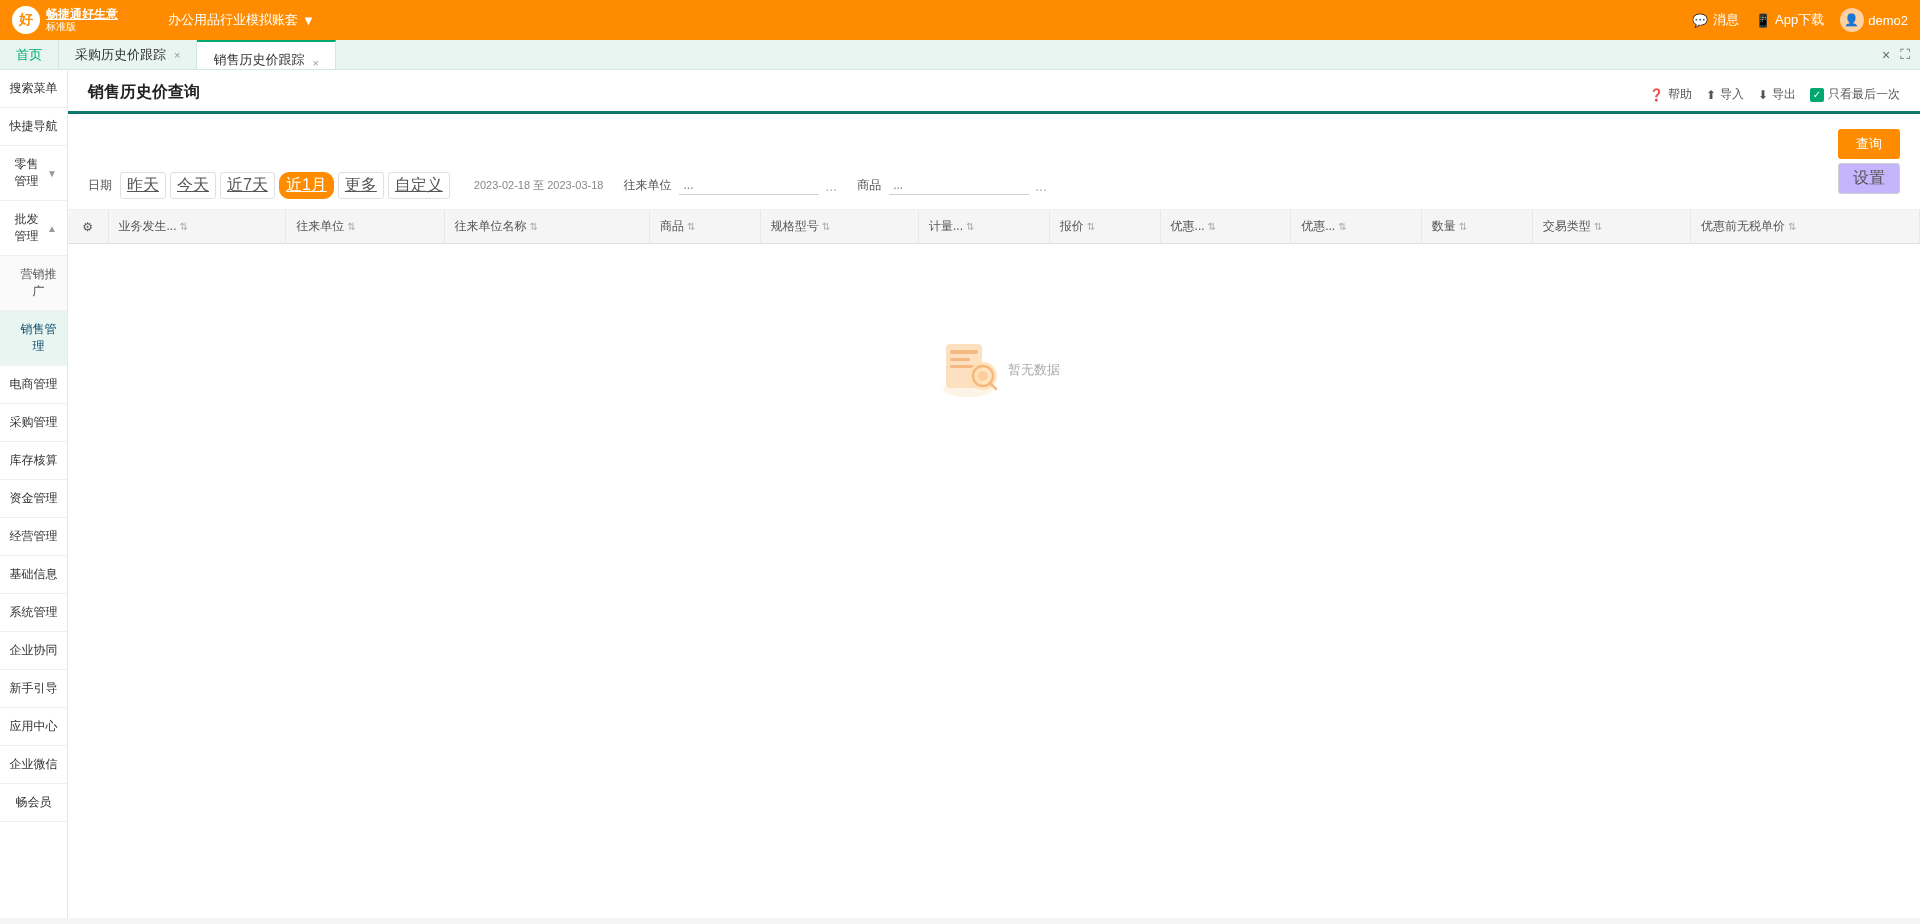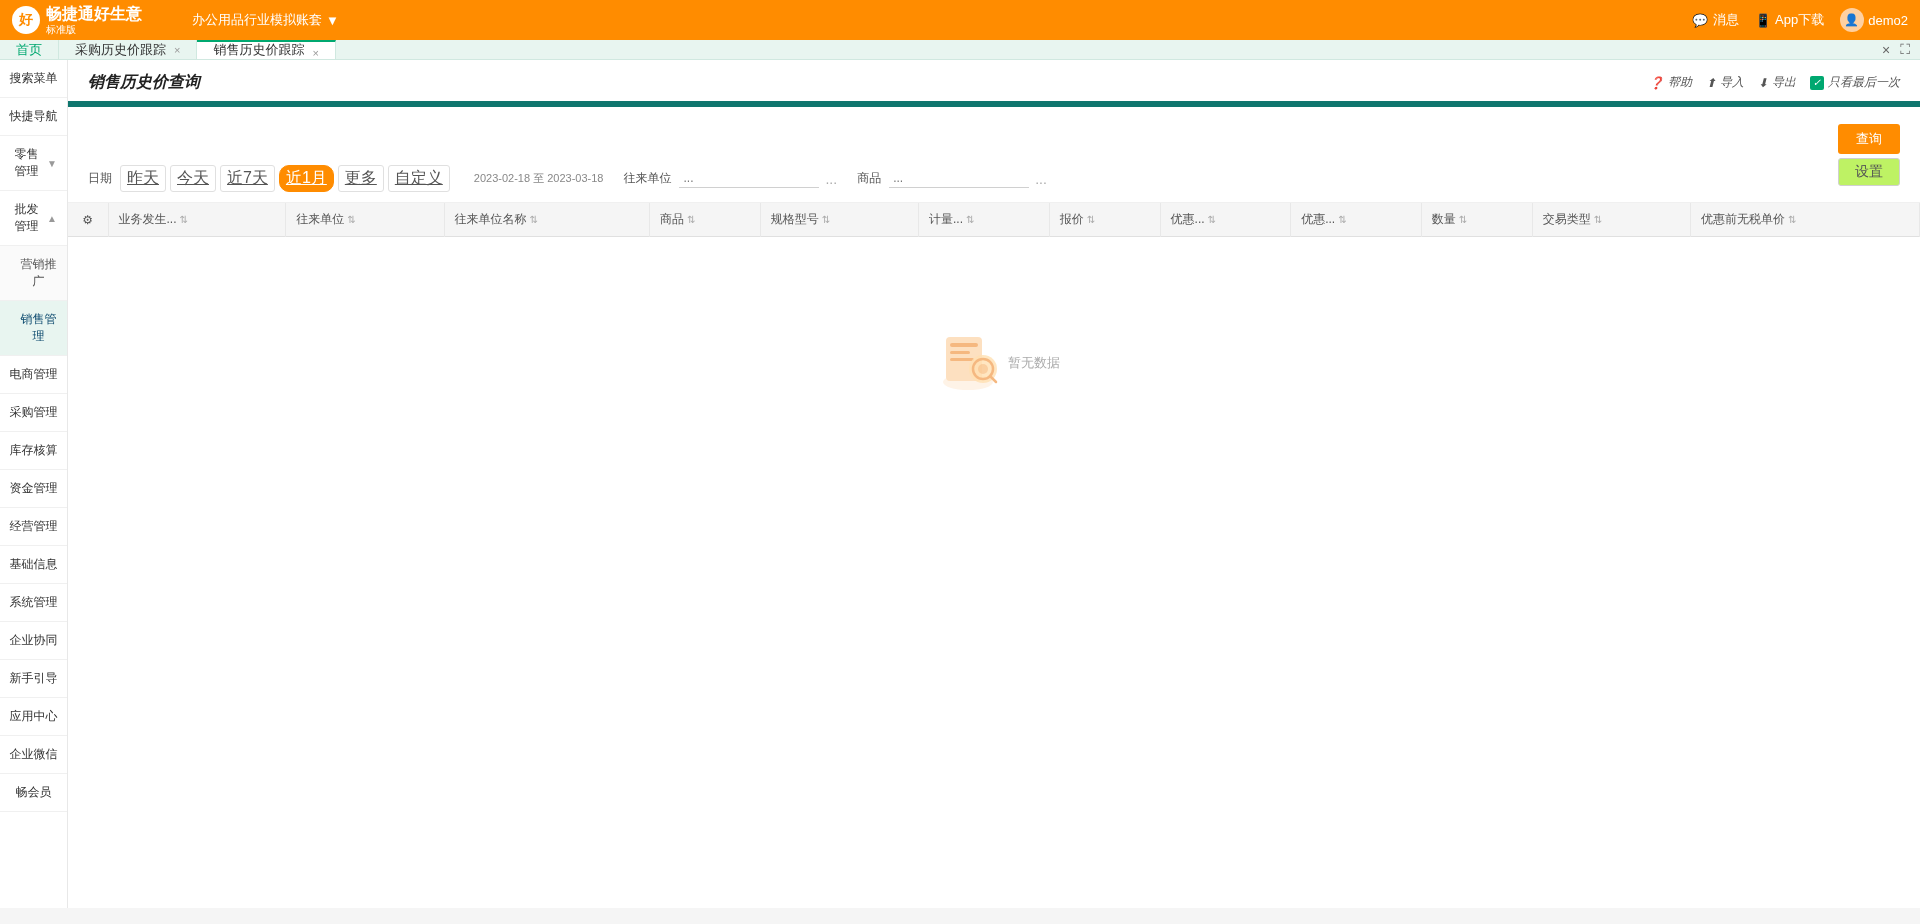--- a/index.html
+++ b/index.html
@@ -59,21 +59,21 @@
     }
     .header-right-item {
       display: flex;
       align-items: center;
       gap: 4px;
       cursor: pointer;
     }
 
     
     .tab-bar {
-      height: 20px;
+      height: 30px;
       background: #e8f5f0;
       display: flex;
       align-items: stretch;
       border-bottom: 1px solid #d0e8e0;
     }
     .tab {
       display: flex;
       align-items: center;
       padding: 0 16px;
       cursor: pointer;
@@ -163,25 +163,24 @@
     .content-area {
       flex: 1;
       background: white;
       overflow: auto;
       padding: 0;
     }
 
     
     .page-title-bar {
       display: flex;
-      align-items: center;
+      align-items: flex-end;
       justify-content: space-between;
       padding: 12px 20px 8px;
-      border-bottom: 6px solid #0f766e;
-      font-style: italic;
+      border-bottom: 3px solid #0f766e;
     }
     .page-title {
       font-size: 16px;
       font-weight: bold;
       color: #222;
     }
     .title-actions {
       display: flex;
       align-items: center;
       gap: 14px;
@@ -280,27 +279,27 @@
     .query-btn {
       background: #ff8c00;
       color: white;
       border: none;
       border-radius: 3px;
       padding: 6px 18px;
       cursor: pointer;
       font-size: 13px;
     }
     .settings-btn {
-      background: #bef264;
+      background: #c4b5fd;
       color: #555;
       border: 1px solid #d0d0d0;
       border-radius: 3px;
       padding: 4px 14px;
       cursor: pointer;
-      font-size: 14px;
+      font-size: 16px;
     }
     .filter-actions {
       display: flex;
       flex-direction: column;
       gap: 4px;
       margin-left: auto;
     }
 
     
     .data-table {
@@ -347,21 +346,21 @@
       margin-bottom: 12px;
     }
   </style>
 </head>
 <body>
 
 <div class="top-header">
   <div class="logo-area">
     <div class="logo-icon">好</div>
     <div style="display:flex;flex-direction:column;line-height:1.2;">
-      <span style="font-size:16px;">畅捷通好生意</span>
+      <span style="font-size:12px;text-decoration:underline;">畅捷通好生意</span>
       <span style="font-size:10px;font-weight:normal;">标准版</span>
     </div>
   </div>
   <div class="header-center">
     <div class="header-dropdown">
       <span>办公用品行业模拟账套</span>
       <span>▼</span>
     </div>
   </div>
   <div class="header-right">

